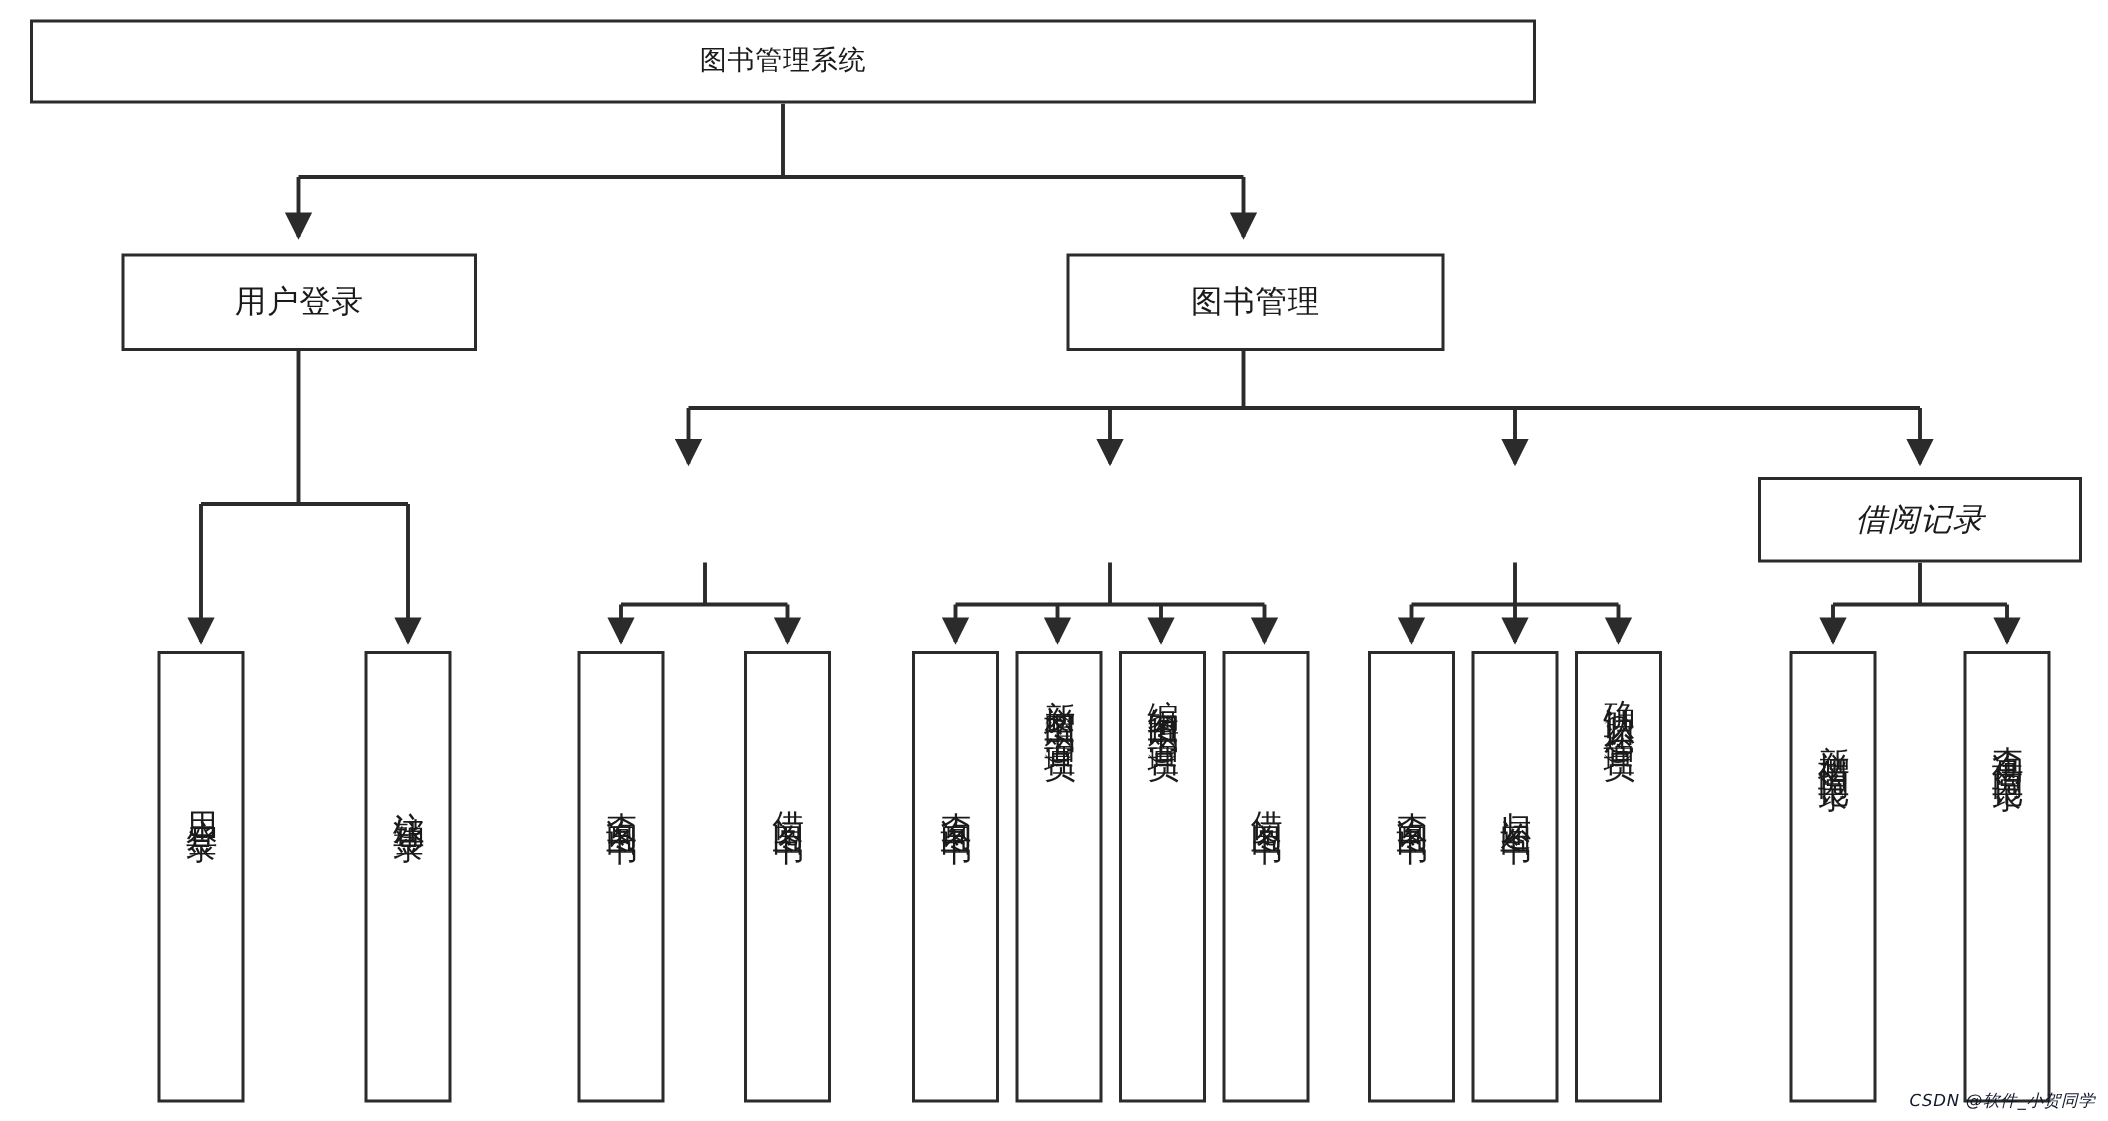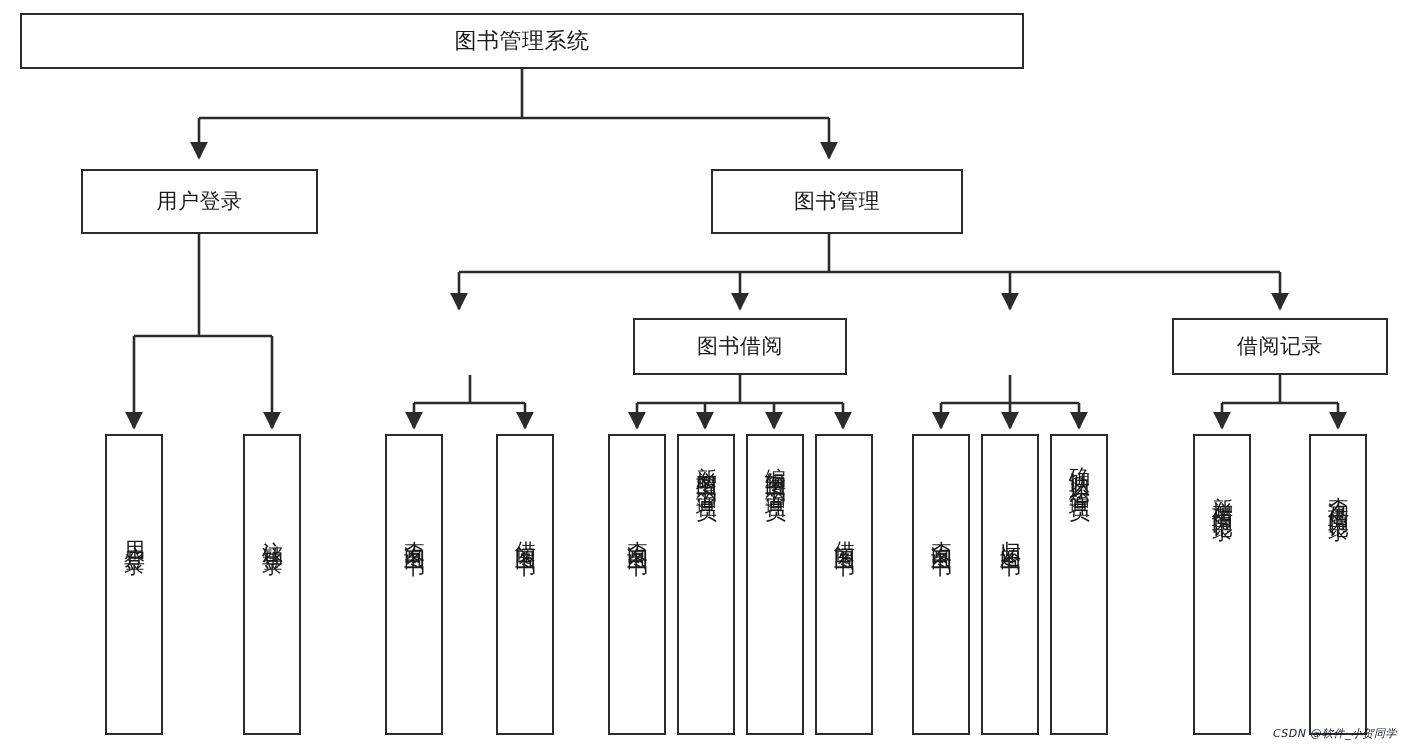--- a/index.html
+++ b/index.html
@@ -50,21 +50,21 @@
   }
   .node.vert .label {
     writing-mode: vertical-rl;
     text-orientation: upright;
     font-size: 21px;
     letter-spacing: 5px;
     line-height: 1;
     margin: 0 auto;
   }
   .node.root .label {
-    font-size: 22px;
+    font-size: 18px;
   }
   .watermark {
     position: absolute;
     right: 8px;
     bottom: 6px;
     font-size: 11px;
     color: #0f172a;
     letter-spacing: 0.5px;
     white-space: nowrap;
     pointer-events: none;
@@ -130,24 +130,21 @@
     <span class="label">图书管理系统</span>
   </div>
 
   <div class="node horiz" style="left:81px; top:169px; width:237px; height:65px;">
     <span class="label">用户登录</span>
   </div>
   <div class="node horiz" style="left:711px; top:169px; width:252px; height:65px;">
     <span class="label">图书管理</span>
   </div>
 
-  <div class="node horiz" style="left:633px; top:318px; width:214px; height:57px;">
-    <span class="label">图书借阅</span>
-  </div>
-  <div class="node horiz" style="left:1172px; top:318px; width:216px; height:57px;">
+  <div class="node horiz" style="left:1172px; top:318px; width:216px; height:57px;font-style:italic;">
     <span class="label">借阅记录</span>
   </div>
 
   <div class="node vert" style="left:105px; top:434px; width:58px; height:301px; padding-top:88px;">
     <span class="label">用户登录</span>
   </div>
   <div class="node vert" style="left:243px; top:434px; width:58px; height:301px; padding-top:88px;">
     <span class="label">注销登录</span>
   </div>
 

